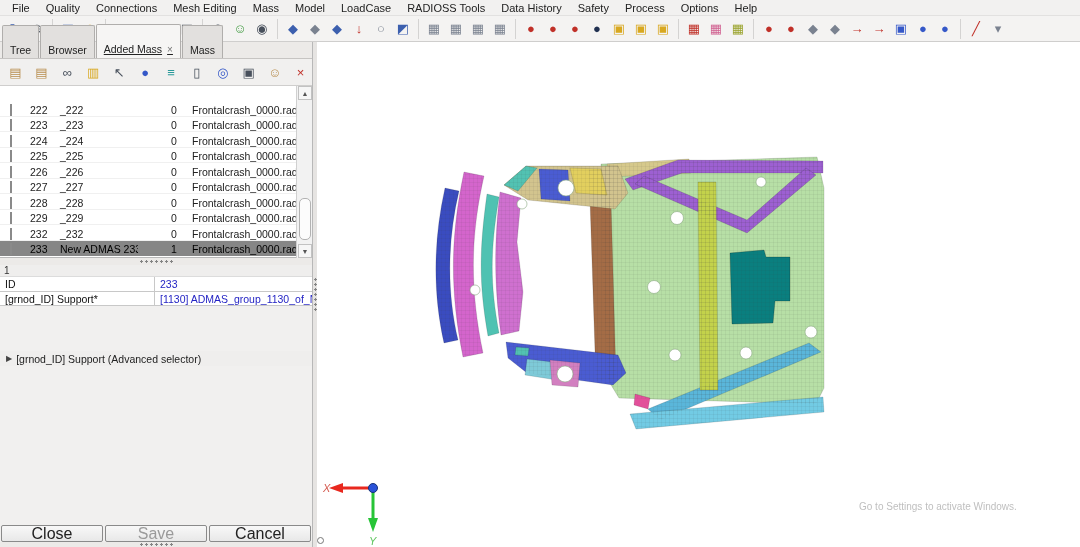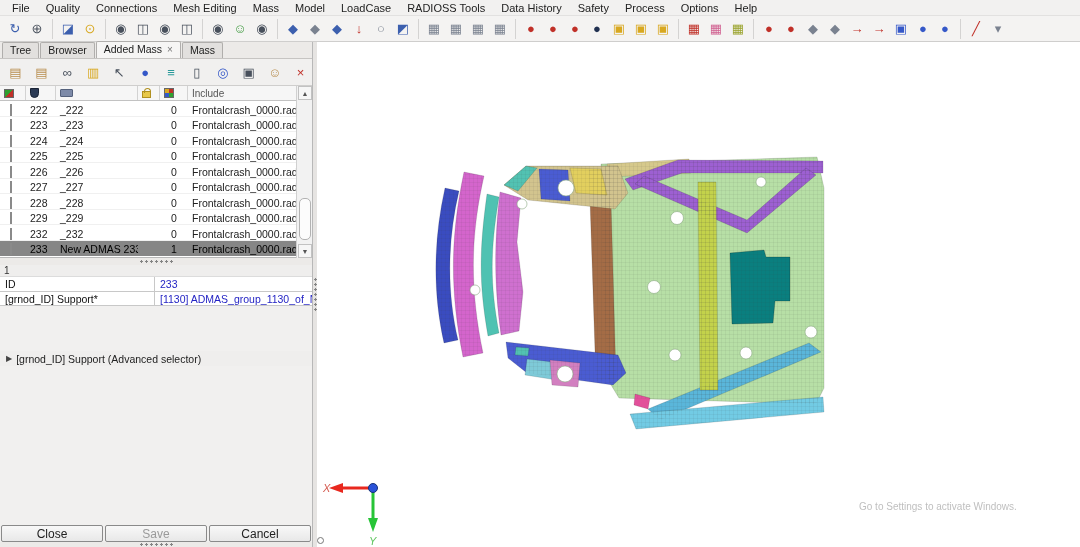--- a/index.html
+++ b/index.html
@@ -15,22 +15,22 @@
   .tsep { width:1px; height:20px; background:#d4d3d2; margin:0 4px; }
   .ic { display:inline-flex; width:22px; height:21px; align-items:center; justify-content:center; font-size:13px; cursor:pointer; border:1px solid transparent; }
   .cb{color:#3c5fae} .ck{color:#48505c} .cy{color:#d8a820} .cg{color:#7a8290}
   .cr{color:#c03028} .cgr{color:#3f9a3f} .cp{color:#d06090} .co{color:#9aa32c}
   .cd{color:#203050} .ct{color:#b88d4e} .cbl{color:#3558c8} .ctl{color:#2a9a9a}
 
   
   #leftpanel { position:absolute; left:0; top:42px; width:313px; height:505px; background:#f1f0ef; border-right:1px solid #b8b8b8; }
 
   #tabs { position:absolute; left:0; top:0; width:100%; height:17px; display:flex; align-items:flex-end; background:#eceae8; border-bottom:1px solid #c6c4c2; padding-left:2px; }
-  .tab { border:1px solid #b0aeac; border-bottom:none; background:#e2e0de; padding:1px 7px 2px 7px; margin-right:1px; font-size:10.5px; border-radius:2px 2px 0 0; cursor:pointer; display:flex; align-items:center; gap:5px; }
-  .tab.active { background:#f6f5f4; padding-bottom:3px; }
+  .tab { border:1px solid #b0aeac; border-bottom:none; background:#e2e0de; padding:18px 7px 2px 7px; margin-right:1px; font-size:10.5px; border-radius:2px 2px 0 0; cursor:pointer; display:flex; align-items:center; gap:5px; }
+  .tab.active { background:#f6f5f4; padding-bottom:3px;text-decoration:underline; }
   .tab-close { color:#777; font-size:10px; cursor:pointer; }
 
   #ptoolbar { position:absolute; left:0; top:18px; width:100%; height:26px; background:#f1f0ef; border-bottom:1px solid #cfcecd; display:flex; align-items:center; padding-left:4px; gap:3px; }
   #ptoolbar .ic { width:23px; }
 
   
   #tablewrap { position:absolute; left:0; top:44px; width:100%; height:172px; background:#fff; border-bottom:1px solid #b8b8b8; }
   #thead { position:absolute; left:0; top:0; width:296px; height:15px; background:#f6f6f6; border-bottom:1px solid #c2c2c2; display:flex; }
   .hc { border-right:1px solid #d2d2d2; display:flex; align-items:center; padding-left:4px; font-size:10px; color:#555; }
   .w0{width:26px} .w1{width:30px} .w2{width:82px} .w3{width:22px} .w4{width:28px} .w5{flex:1; border-right:none}
@@ -66,21 +66,21 @@
   #props { position:absolute; left:0; top:235px; width:100%; }
   .prow { display:flex; height:14.6px; border-bottom:1px solid #c8c8c8; background:#fff; }
   .prow.hl { background:#d7d7e9; }
   .plabel { width:155px; padding:1px 4px 0 5px; font-size:10.5px; color:#111; border-right:1px solid #c8c8c8; overflow:hidden; white-space:nowrap; }
   .pvalue { flex:1; padding:1px 0 0 5px; font-size:10.5px; color:#2424c4; overflow:hidden; white-space:nowrap; cursor:text; }
   #advrow { position:absolute; left:0; top:309px; width:100%; height:15px; background:#efeeed; display:flex; align-items:center; gap:4px; padding-left:6px; font-size:10.5px; color:#222; }
   .expander { font-size:8px; color:#444; cursor:pointer; }
 
   
   #btnrow { position:absolute; left:0; top:483px; width:100%; height:17px; display:flex; }
-  .pbtn { flex:1; margin:0 1px; background:linear-gradient(#f8f8f8,#e8e8e8); border:1px solid #8a8a8a; border-radius:2px; font-size:12px; color:#222; display:flex; align-items:center; justify-content:center; cursor:pointer; }
+  .pbtn { flex:1; margin:0 1px; background:linear-gradient(#f8f8f8,#e8e8e8); border:1px solid #8a8a8a; border-radius:2px; font-size:16px; color:#222; display:flex; align-items:center; justify-content:center; cursor:pointer; }
   .pbtn.disabled { color:#9a9a9a; }
   #split2 { position:absolute; left:0; top:500px; width:100%; height:5px; background:#eceae8; display:flex; align-items:center; justify-content:center; }
 
   
   #vsplitter { position:absolute; left:313px; top:42px; width:4px; height:505px; background:#e6e4e2; cursor:col-resize; }
   .dots-v { position:absolute; left:0.5px; top:235px; width:3px; height:36px; background-image:radial-gradient(circle,#848484 1px,transparent 1.1px); background-size:3px 5px; }
 
   
   #viewport { position:absolute; left:317px; top:42px; width:763px; height:505px; background:#fff; overflow:hidden; }
   #watermark { position:absolute; left:542px; top:456px; color:#b2b2b2; }
@@ -188,38 +188,20 @@
     <span class="ic cbl">●</span>
     <span class="ic ctl">≡</span>
     <span class="ic ck">▯</span>
     <span class="ic cbl">◎</span>
     <span class="ic ck">▣</span>
     <span class="ic ct">☺</span>
     <span class="ic cr">×</span>
   </div>
 
   <div id="tablewrap">
-    <div id="thead">
-      <span class="hc w0">
-          <span class="mi mi-display"></span>
-        </span>
-      <span class="hc w1">
-          <span class="mi mi-shield"></span>
-        </span>
-      <span class="hc w2">
-          <span class="mi mi-card"></span>
-        </span>
-      <span class="hc w3">
-          <span class="mi mi-lock"></span>
-        </span>
-      <span class="hc w4">
-          <span class="mi mi-include"></span>
-        </span>
-      <span class="hc w5">Include</span>
-    </div>
     <div id="tbody">
       <div class="trow">
           <span class="c w0"><span class="cb-box"></span></span>
           <span class="c w1">222</span>
           <span class="c w2">_222</span>
           <span class="c w3"></span>
           <span class="c w4">0</span>
           <span class="c w5">Frontalcrash_0000.rad</span>
         </div>
       <div class="trow">

